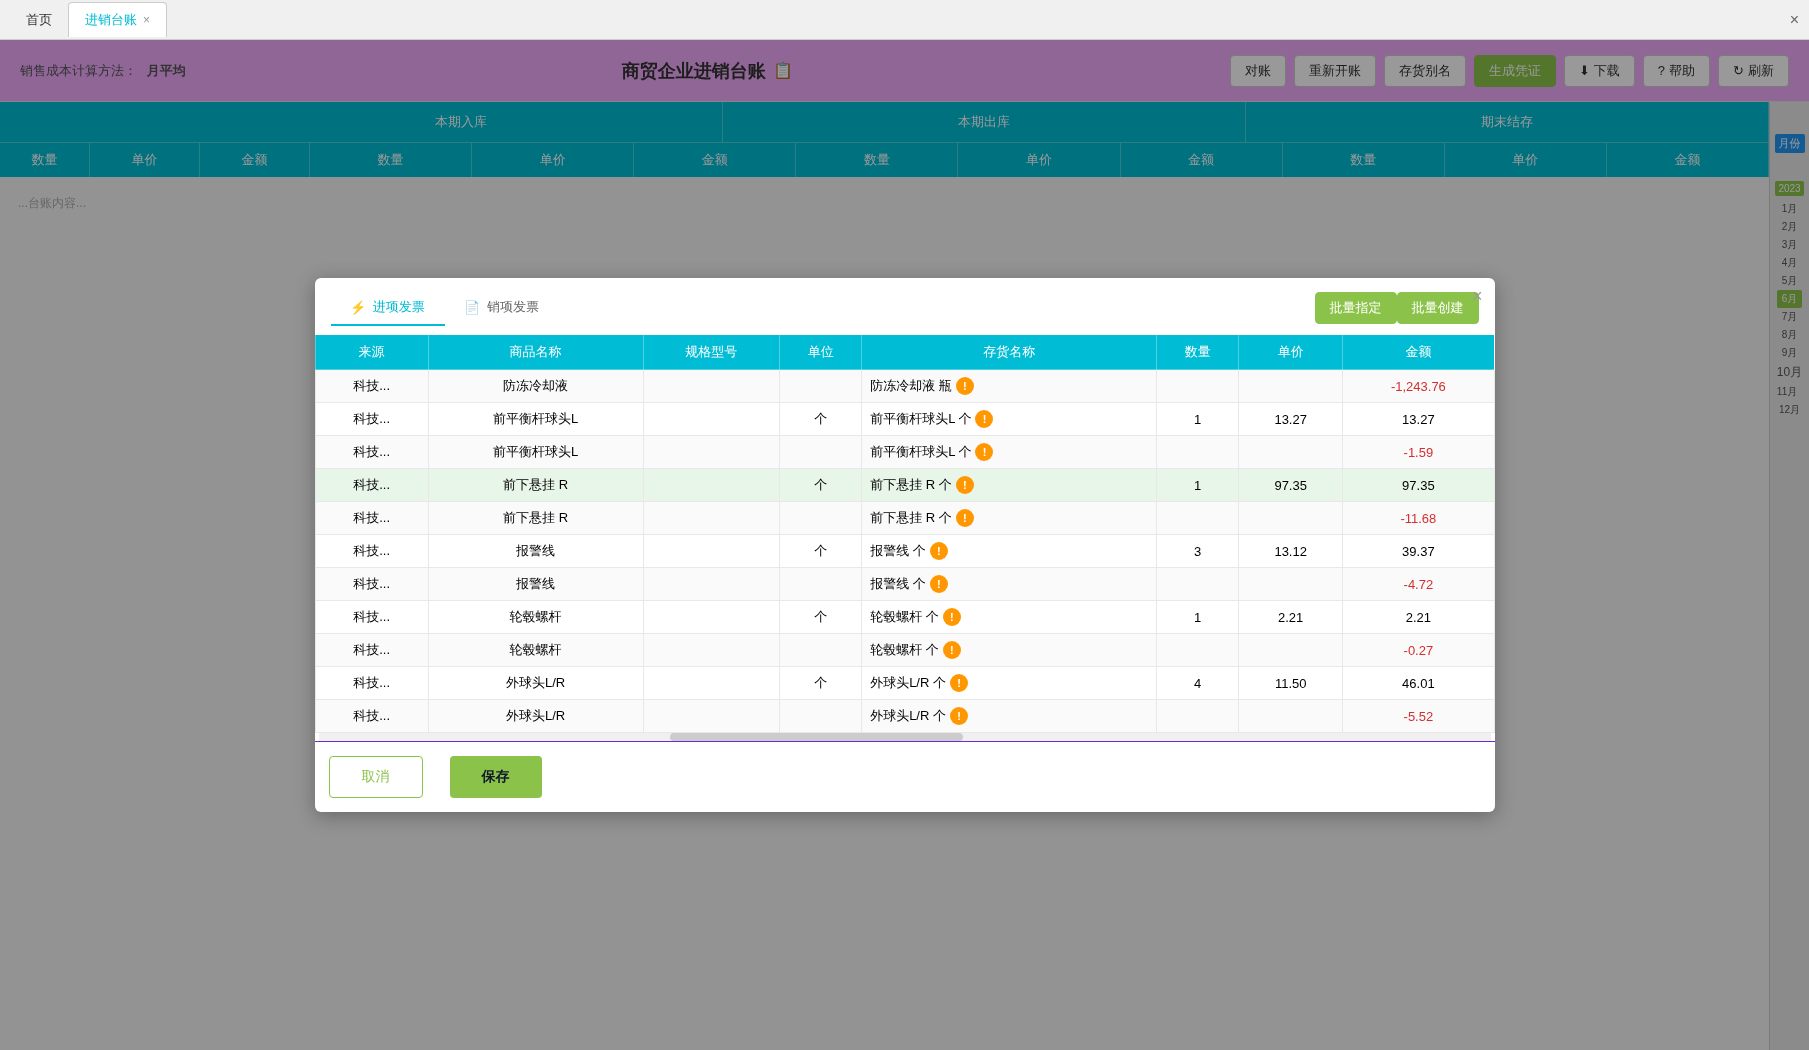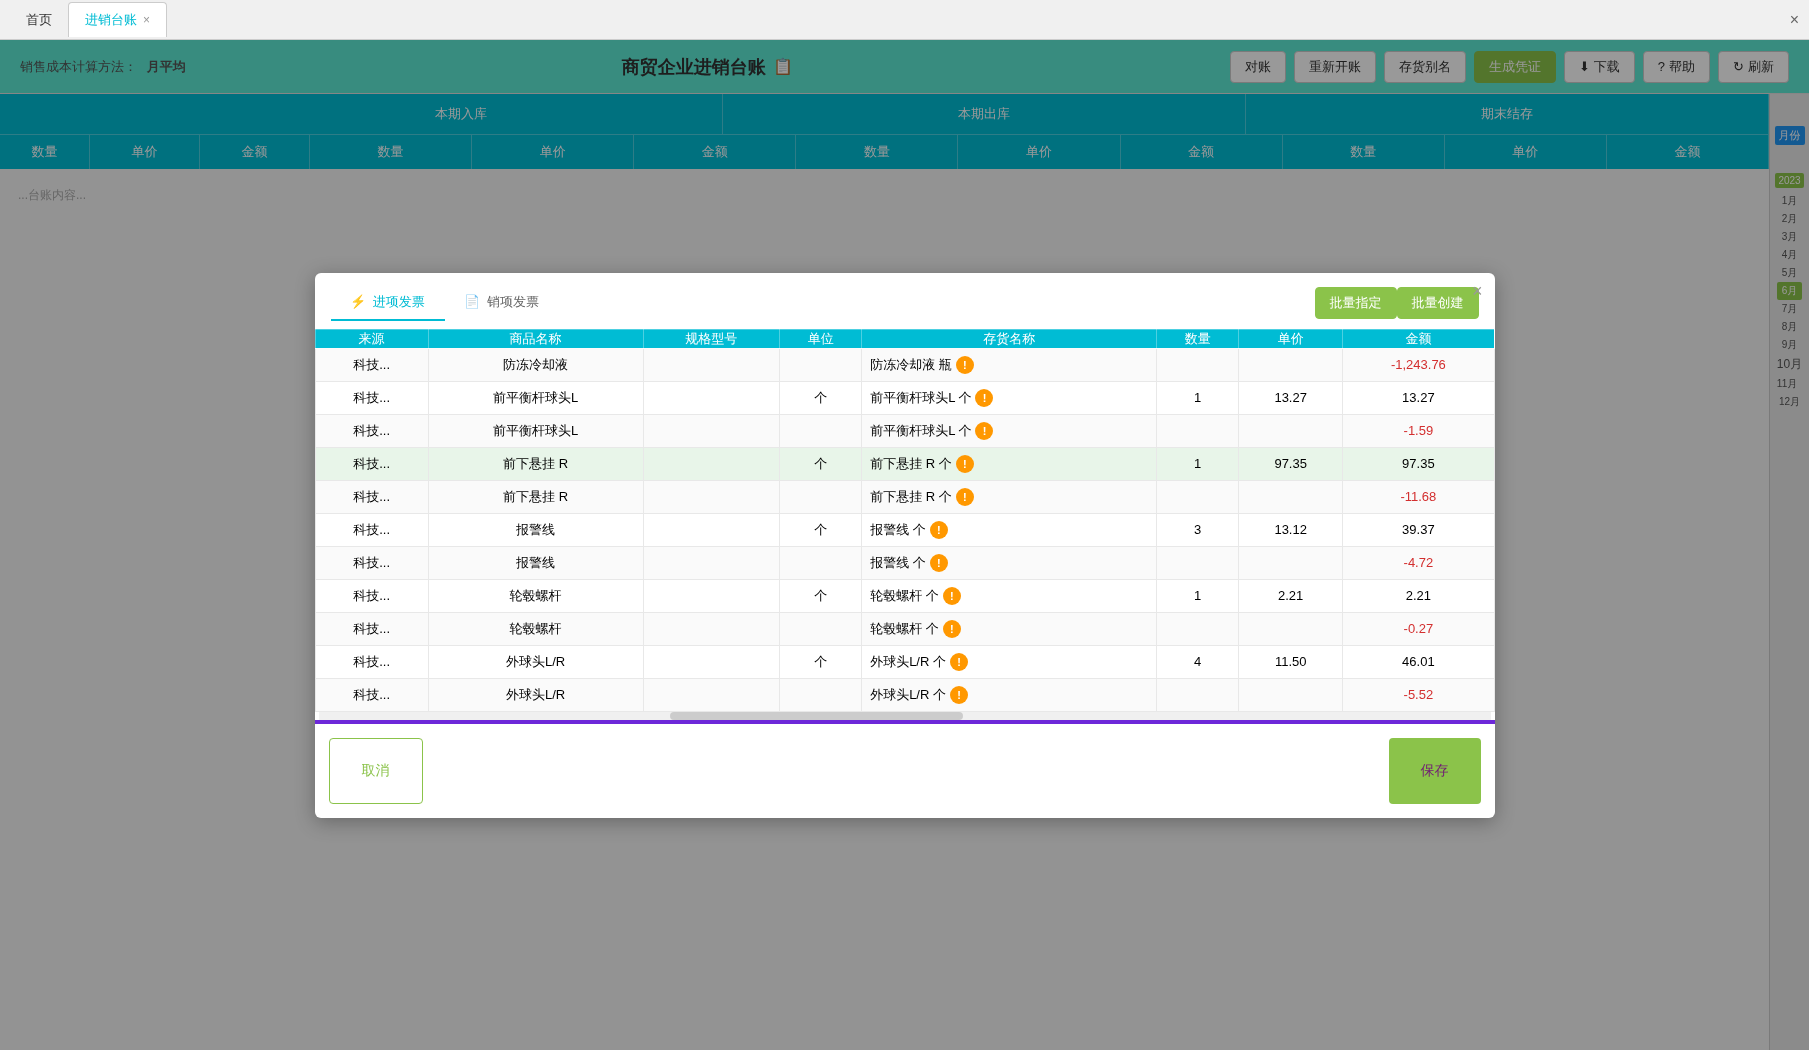--- a/index.html
+++ b/index.html
@@ -43,23 +43,23 @@
     .main-page {
       background: #f5f5f5;
       height: calc(1050px - 40px);
       position: relative;
     }
 
     
     .header-bar {
       display: flex; align-items: center;
       padding: 10px 20px;
-      background: #5eead4;
+      background: #f0abfc;
       border-bottom: 1px solid #e0e0e0;
-      height: 54px;
+      height: 62px;
     }
     .header-left {
       font-size: 13px; color: #555;
     }
     .header-title {
       flex: 1; text-align: center; font-size: 18px; font-weight: bold; color: #333;
       display: flex; align-items: center; justify-content: center; gap: 8px;
     }
     .header-actions {
       display: flex; gap: 8px; align-items: center;
@@ -146,51 +146,51 @@
     
     .modal-table-wrap {
       flex: 1; overflow-y: auto; overflow-x: hidden;
       margin-top: 8px;
     }
     table.modal-table {
       width: 100%; border-collapse: collapse; font-size: 13px;
     }
     table.modal-table thead tr th {
       background: #00bcd4; color: #fff;
-      padding: 0 6px; text-align: center;
+      padding: 8px 6px; text-align: center;
       border: 1px solid rgba(255,255,255,0.3);
       font-weight: normal;
     }
     table.modal-table tbody tr td {
       padding: 7px 8px; border: 1px solid #e8e8e8;
       text-align: center;
     }
     table.modal-table tbody tr:nth-child(even) { background: #fff; }
     table.modal-table tbody tr:nth-child(odd) { background: #fafafa; }
     table.modal-table tbody tr.highlight { background: #e8f5e9; }
 
     .warning-icon {
       display: inline-flex; align-items: center; justify-content: center;
       width: 18px; height: 18px; border-radius: 50%;
       background: #ff9800; color: #fff; font-size: 11px; font-weight: bold;
       margin-left: 4px;
     }
 
     
     .modal-footer {
-      padding: 14px; display: flex; justify-content: space-between; gap: 17px;
-      border-top: 4px solid #6d28d9;
+      padding: 14px; display: flex; justify-content: flex-start; gap: 27px;
+      border-top: 1px solid #6d28d9;
     }
     .btn-cancel {
       padding: 8px 32px; border: 1px solid #8bc34a; color: #8bc34a;
       background: #fff; border-radius: 4px; font-size: 14px; cursor: pointer;
     }
     .btn-save {
-      padding: 24px 32px; background: #8bc34a; color: #701a75;
-      border: none; border-radius: 4px; font-size: 14px; cursor: pointer;
+      padding: 12px 32px; background: #8bc34a; color: #0f172a;
+      border: none; border-radius: 4px; font-size: 14px; cursor: pointer; font-weight: bold;
     }
 
     .page-content {
       height: 100%;
       display: flex;
       flex-direction: column;
     }
 
     .main-table-area {
       flex: 1;

